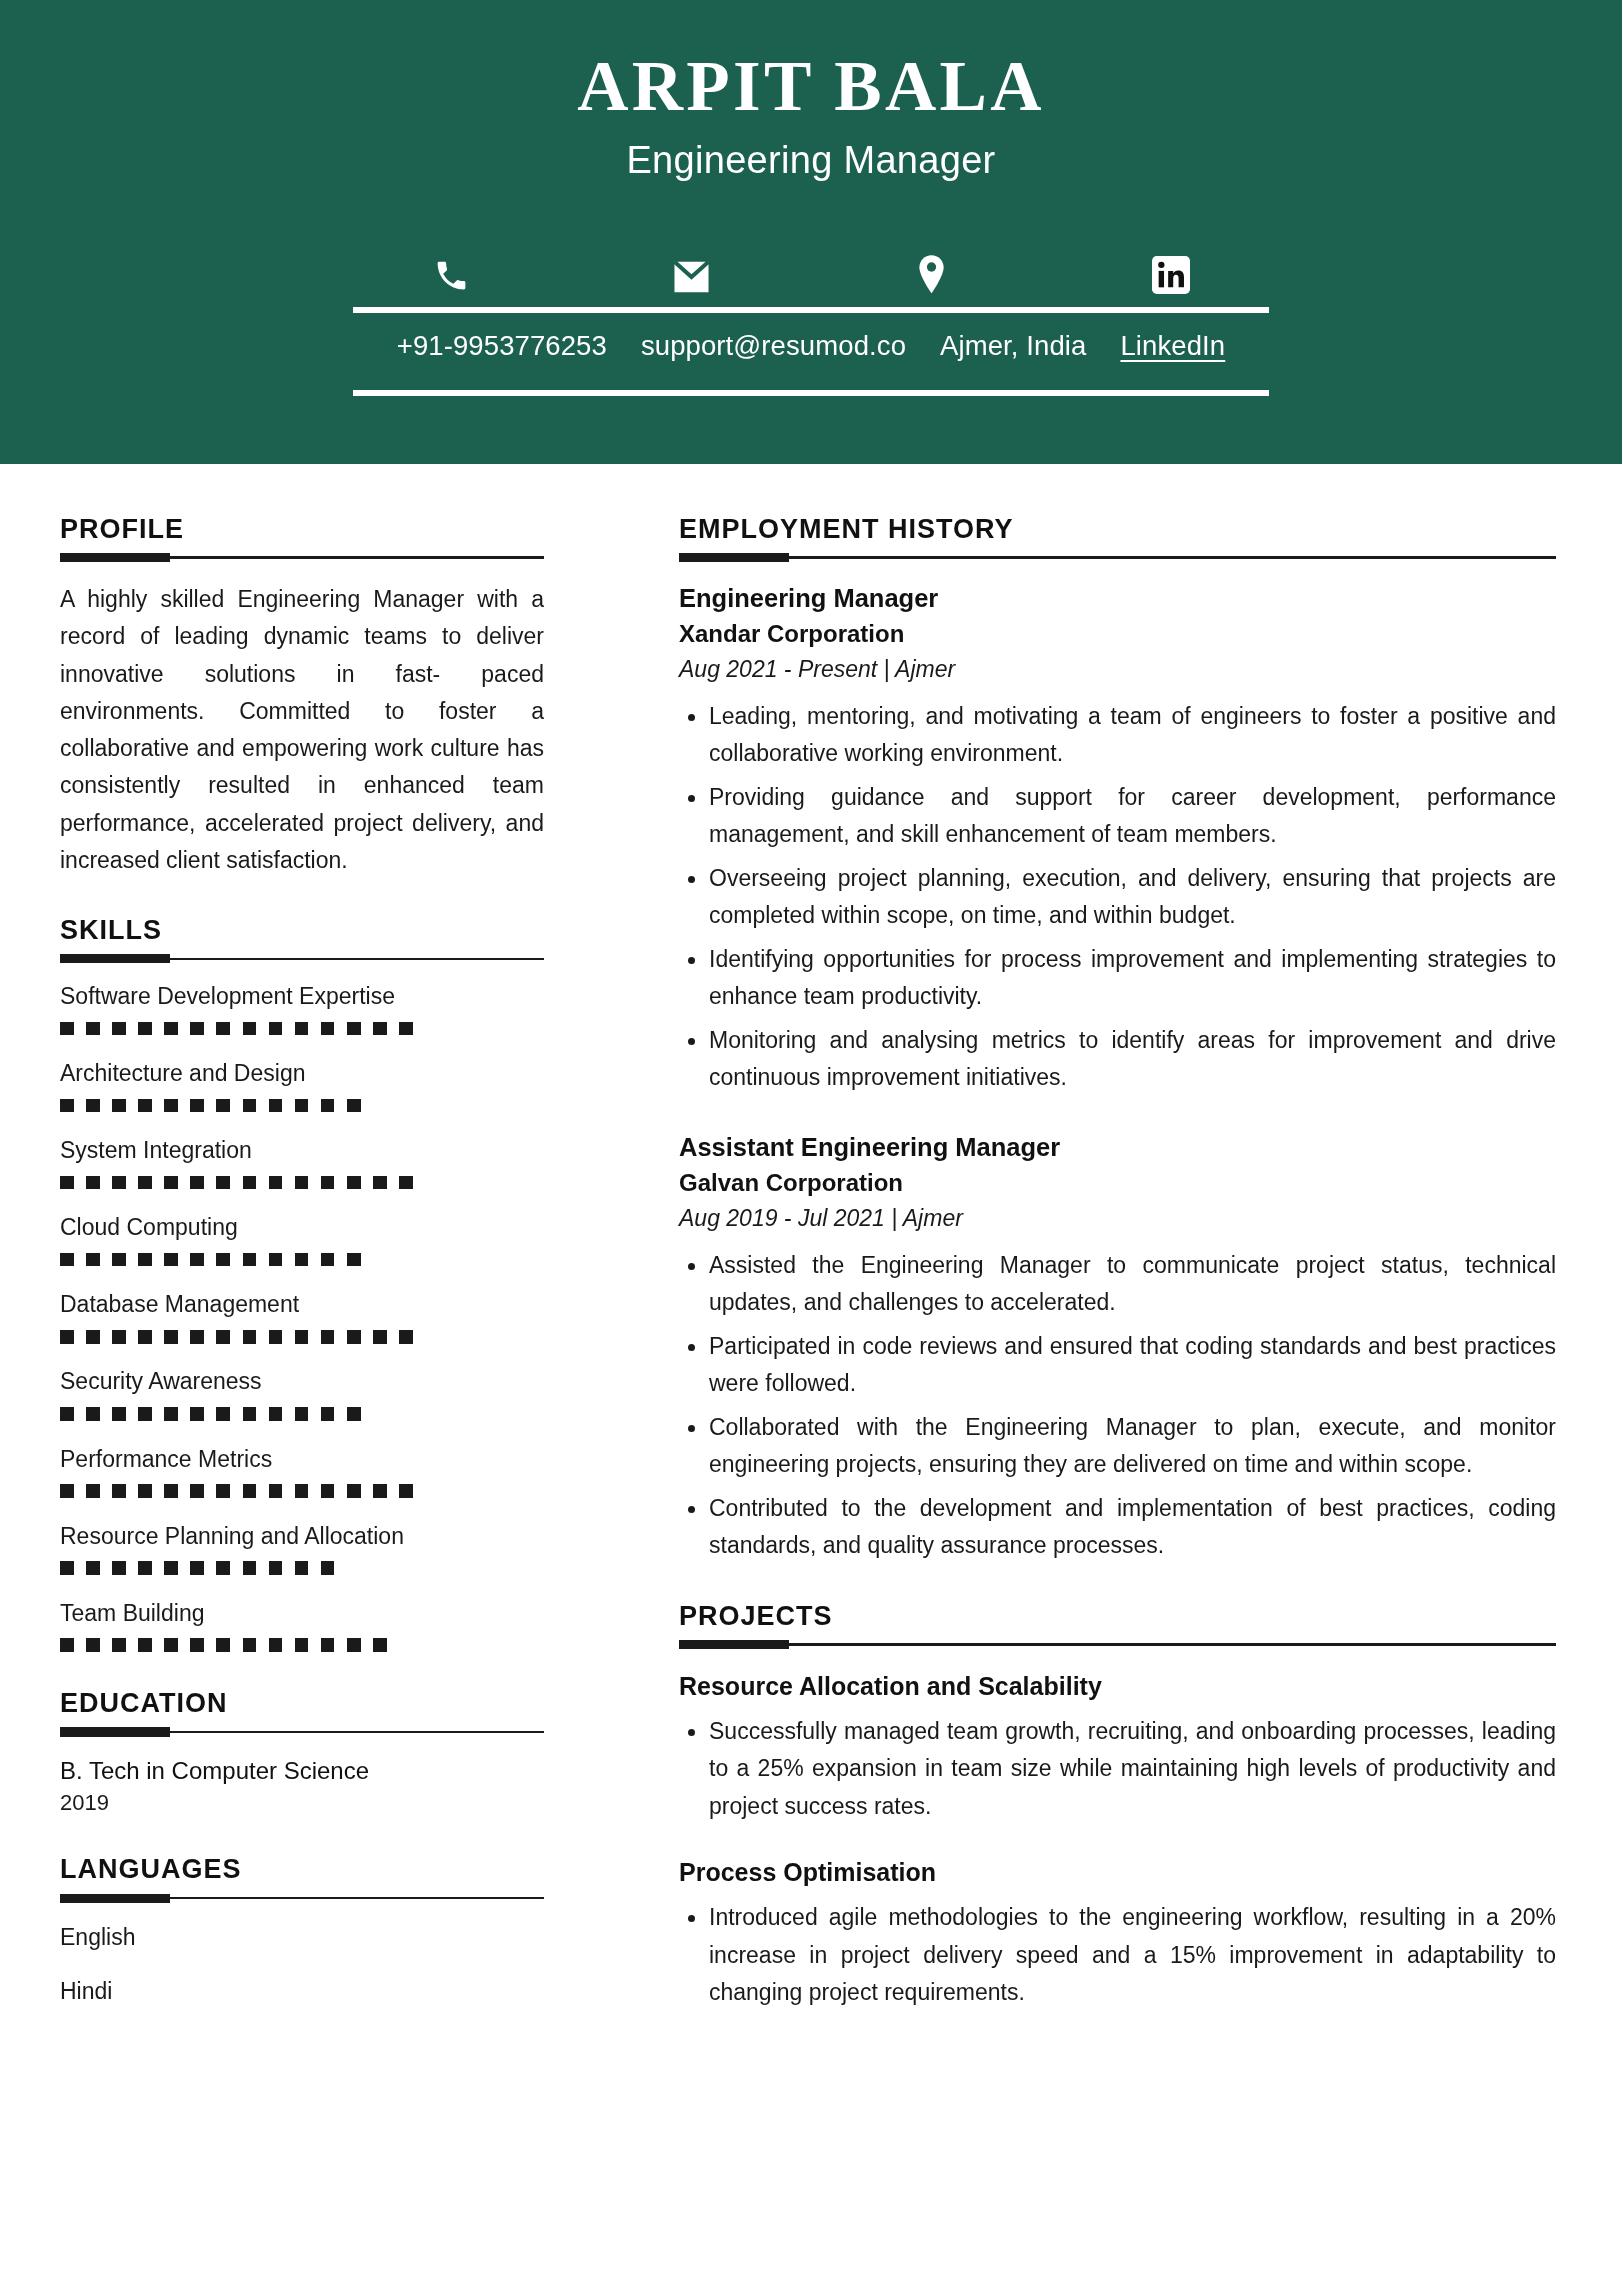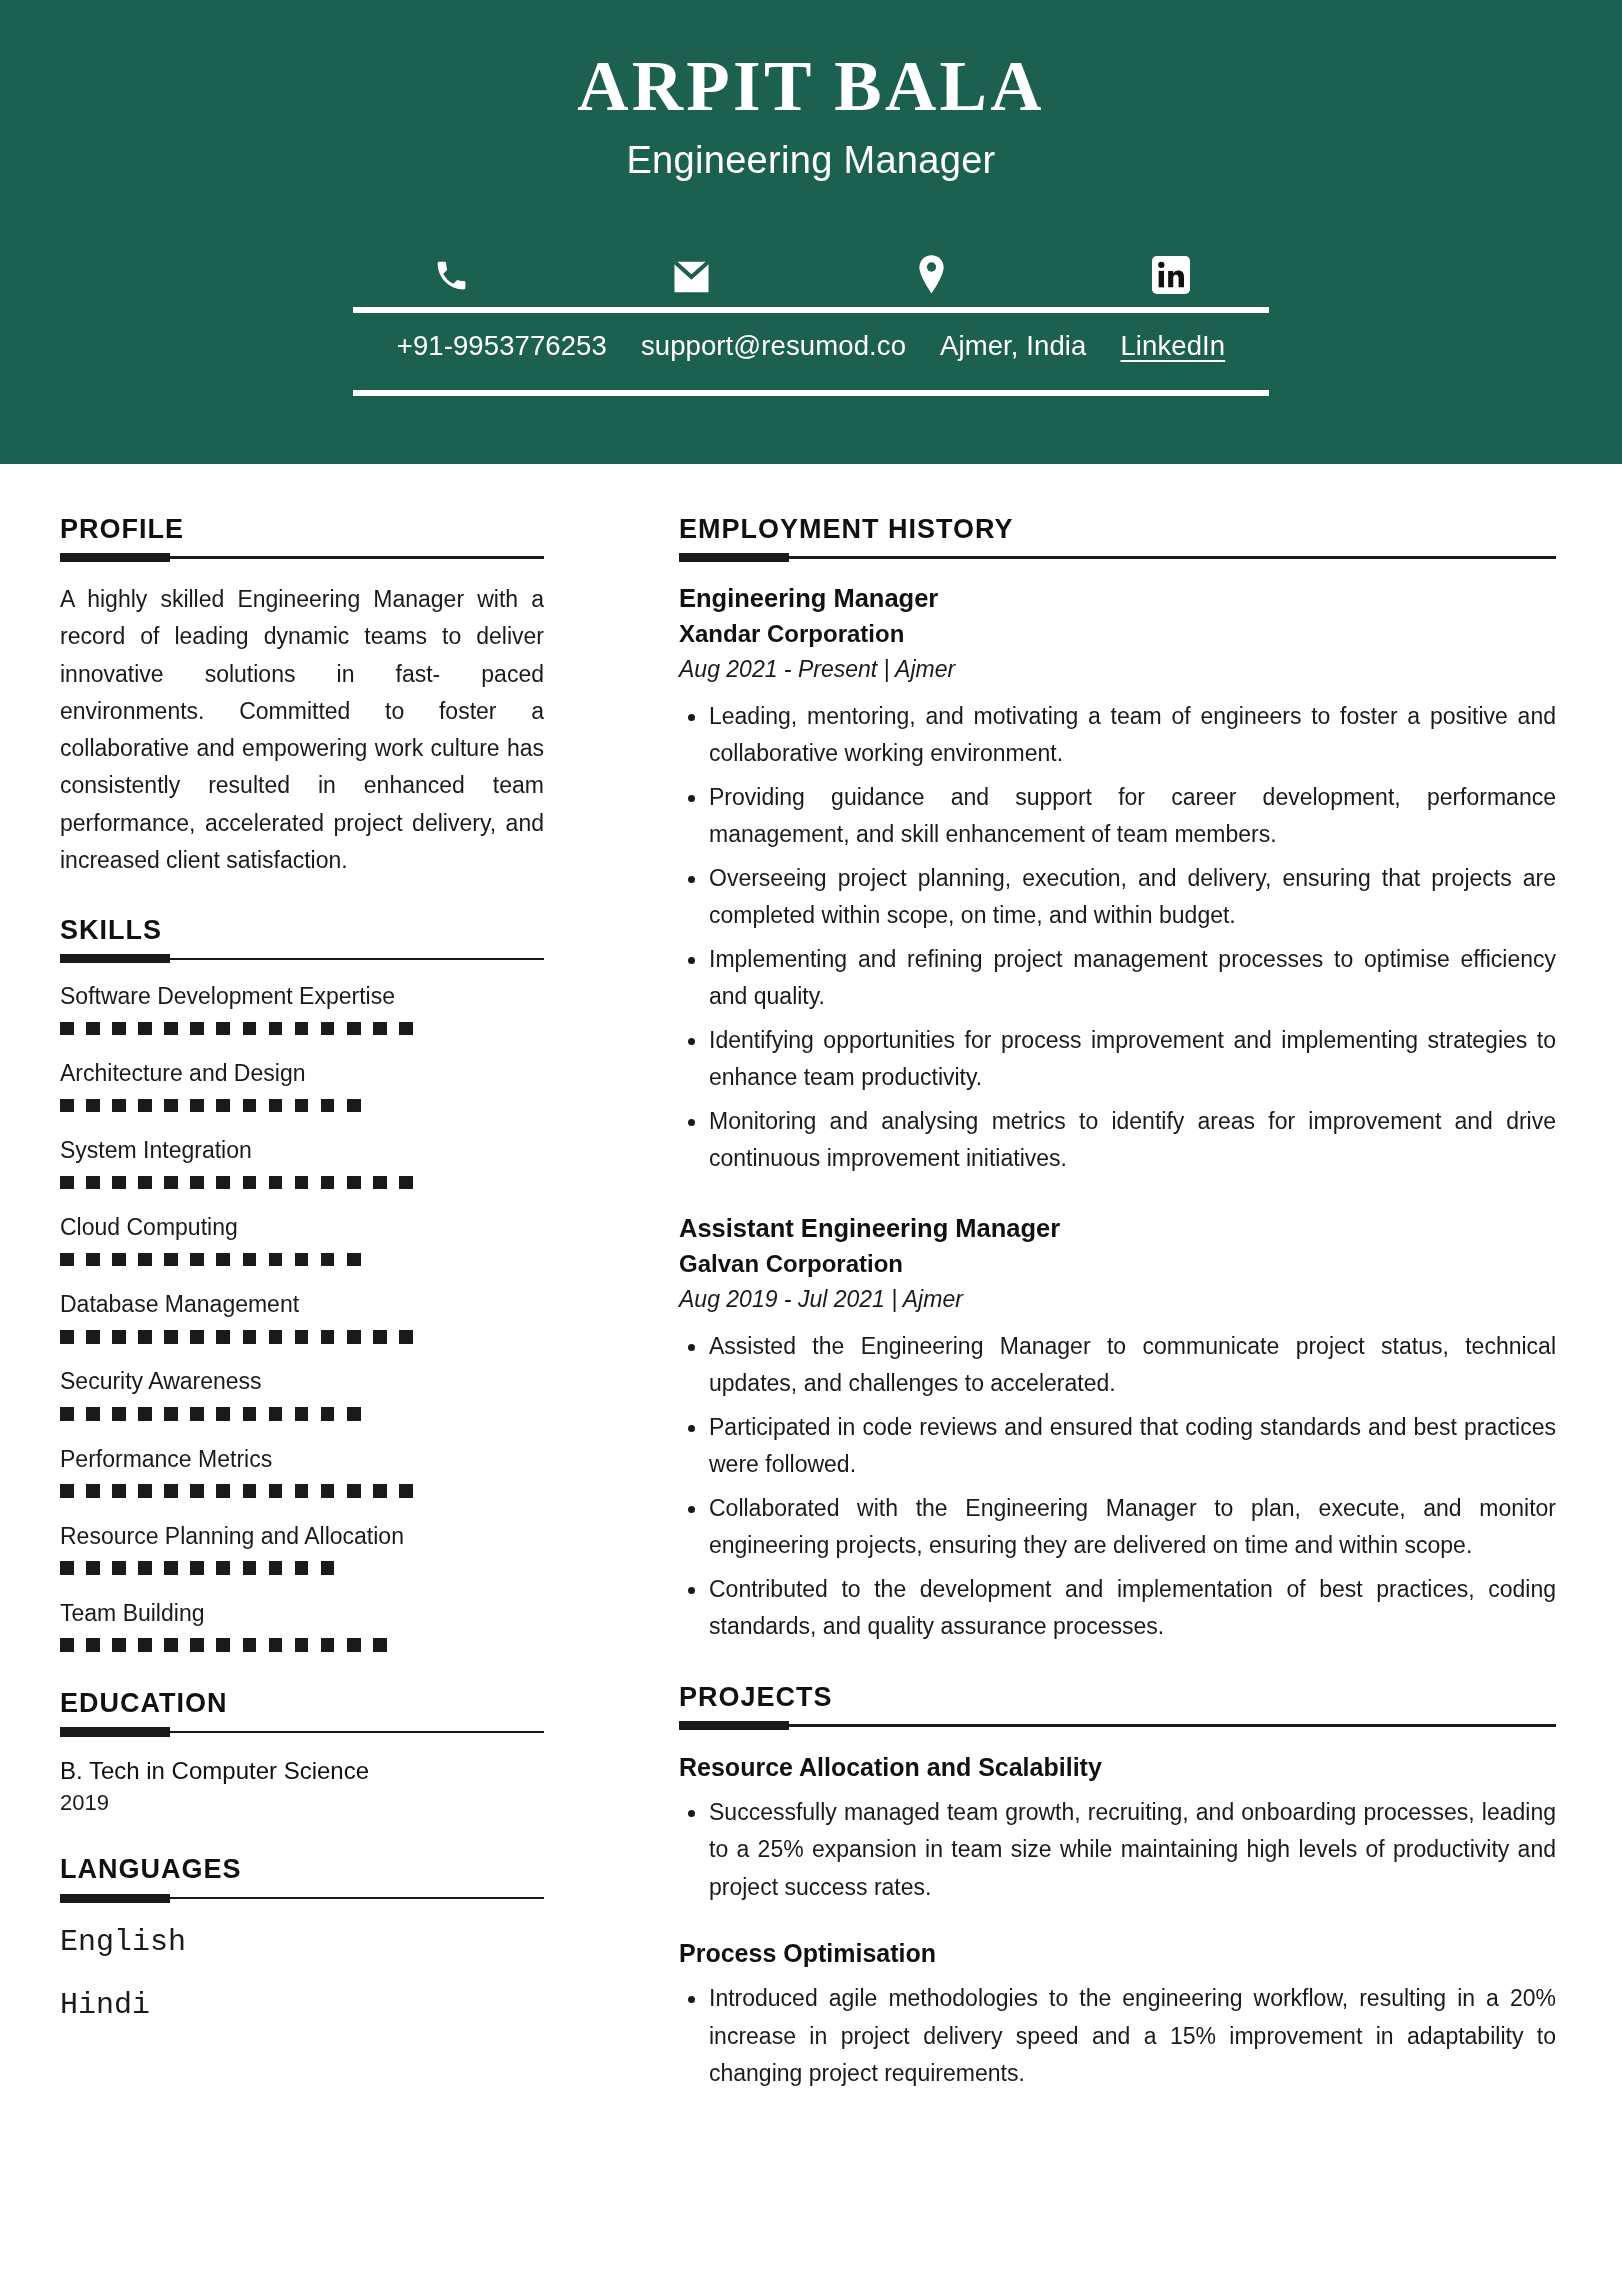--- a/index.html
+++ b/index.html
@@ -181,25 +181,24 @@
     line-height: 1.4;
   }
   .edu-year {
     font-size: 22px;
     color: #1a1a1a;
     line-height: 1.4;
   }
 
   
   .lang-item {
-    font-size: 30px;
+    font-size: 23px;
     color: #1a1a1a;
     line-height: 1.4;
     margin-bottom: 21px;
-    font-family: Liberation Mono, monospace;
   }
 
   
   .job { margin-bottom: 34px; }
   .job-role {
     font-size: 25.5px;
     font-weight: 700;
     color: #111111;
     line-height: 1.4;
   }
@@ -514,21 +513,20 @@
         <div class="sec-rule"></div>
         <div id="jobs-list">
             <div class="job">
               <div class="job-role">Engineering Manager</div>
               <div class="job-company">Xandar Corporation</div>
               <div class="job-meta">Aug 2021 - Present | Ajmer</div>
               <ul class="bullets">
                 <li>Leading, mentoring, and motivating a team of engineers to foster a positive and collaborative working environment.</li>
                 <li>Providing guidance and support for career development, performance management, and skill enhancement of team members.</li>
                 <li>Overseeing project planning, execution, and delivery, ensuring that projects are completed within scope, on time, and within budget.</li>
-                <li>Implementing and refining project management processes to optimise efficiency and quality.</li>
                 <li>Identifying opportunities for process improvement and implementing strategies to enhance team productivity.</li>
                 <li>Monitoring and analysing metrics to identify areas for improvement and drive continuous improvement initiatives.</li>
               </ul>
             </div>
             <div class="job">
               <div class="job-role">Assistant Engineering Manager</div>
               <div class="job-company">Galvan Corporation</div>
               <div class="job-meta">Aug 2019 - Jul 2021 | Ajmer</div>
               <ul class="bullets">
                 <li>Assisted the Engineering Manager to communicate project status, technical updates, and challenges to accelerated.</li>

